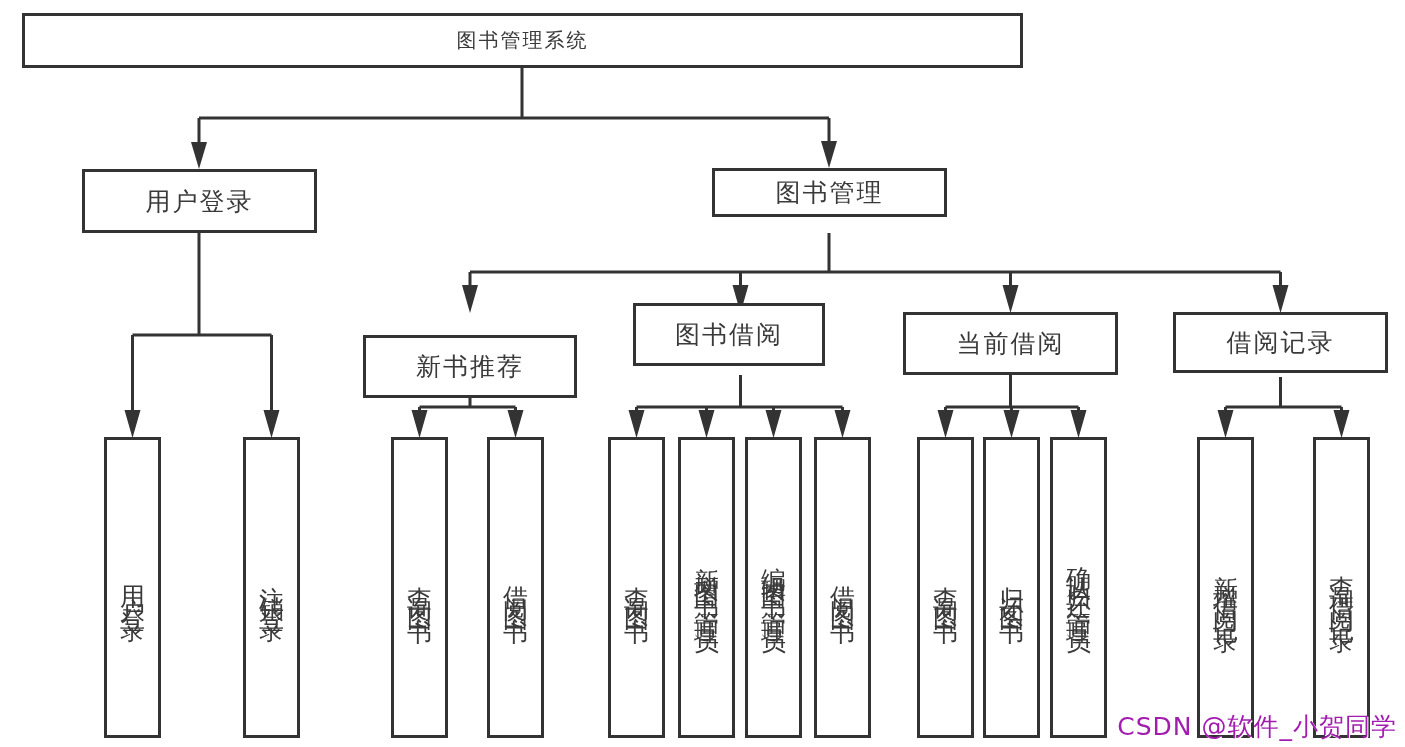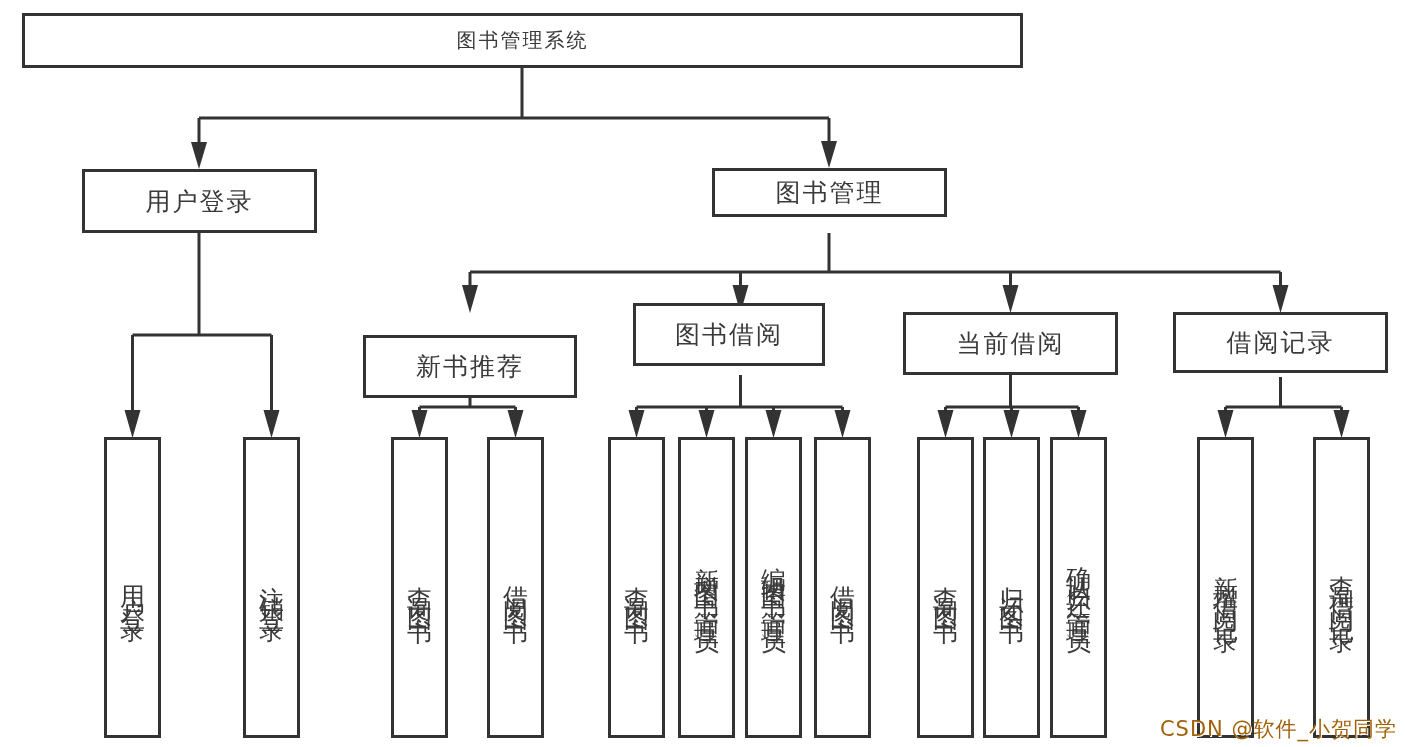--- a/index.html
+++ b/index.html
@@ -64,23 +64,23 @@
   #leaf-9  { left: 917px; }
   #leaf-10 { left: 983px; }
   #leaf-11 { left: 1050px; }
   #leaf-12 { left: 1197px; }
   #leaf-13 { left: 1313px; }
 
   #watermark {
     position: absolute;
     right: 8px;
     bottom: 4px;
-    font-size: 21px;
+    font-size: 25px;
     letter-spacing: 1px;
-    color: #a16207;
+    color: #a21caf;
     text-shadow: 1px 1px 0 #ffffff;
     z-index: 3;
     white-space: nowrap;
   }
 </style>
 </head>
 <body>
 
 <div id="canvas">
 

